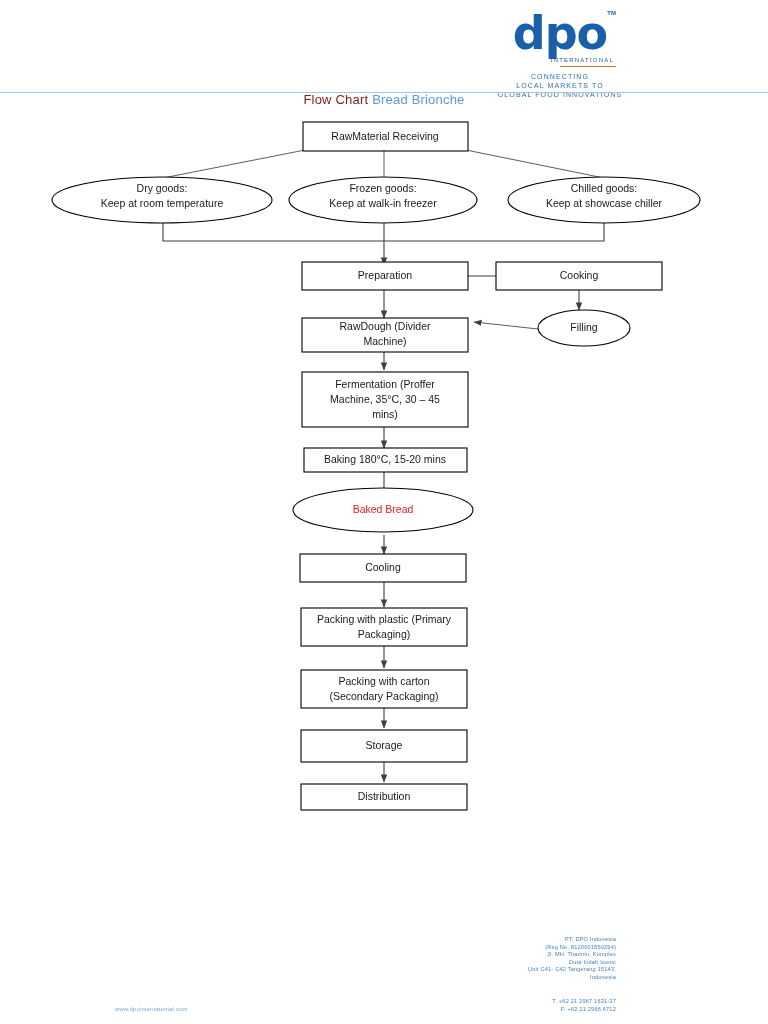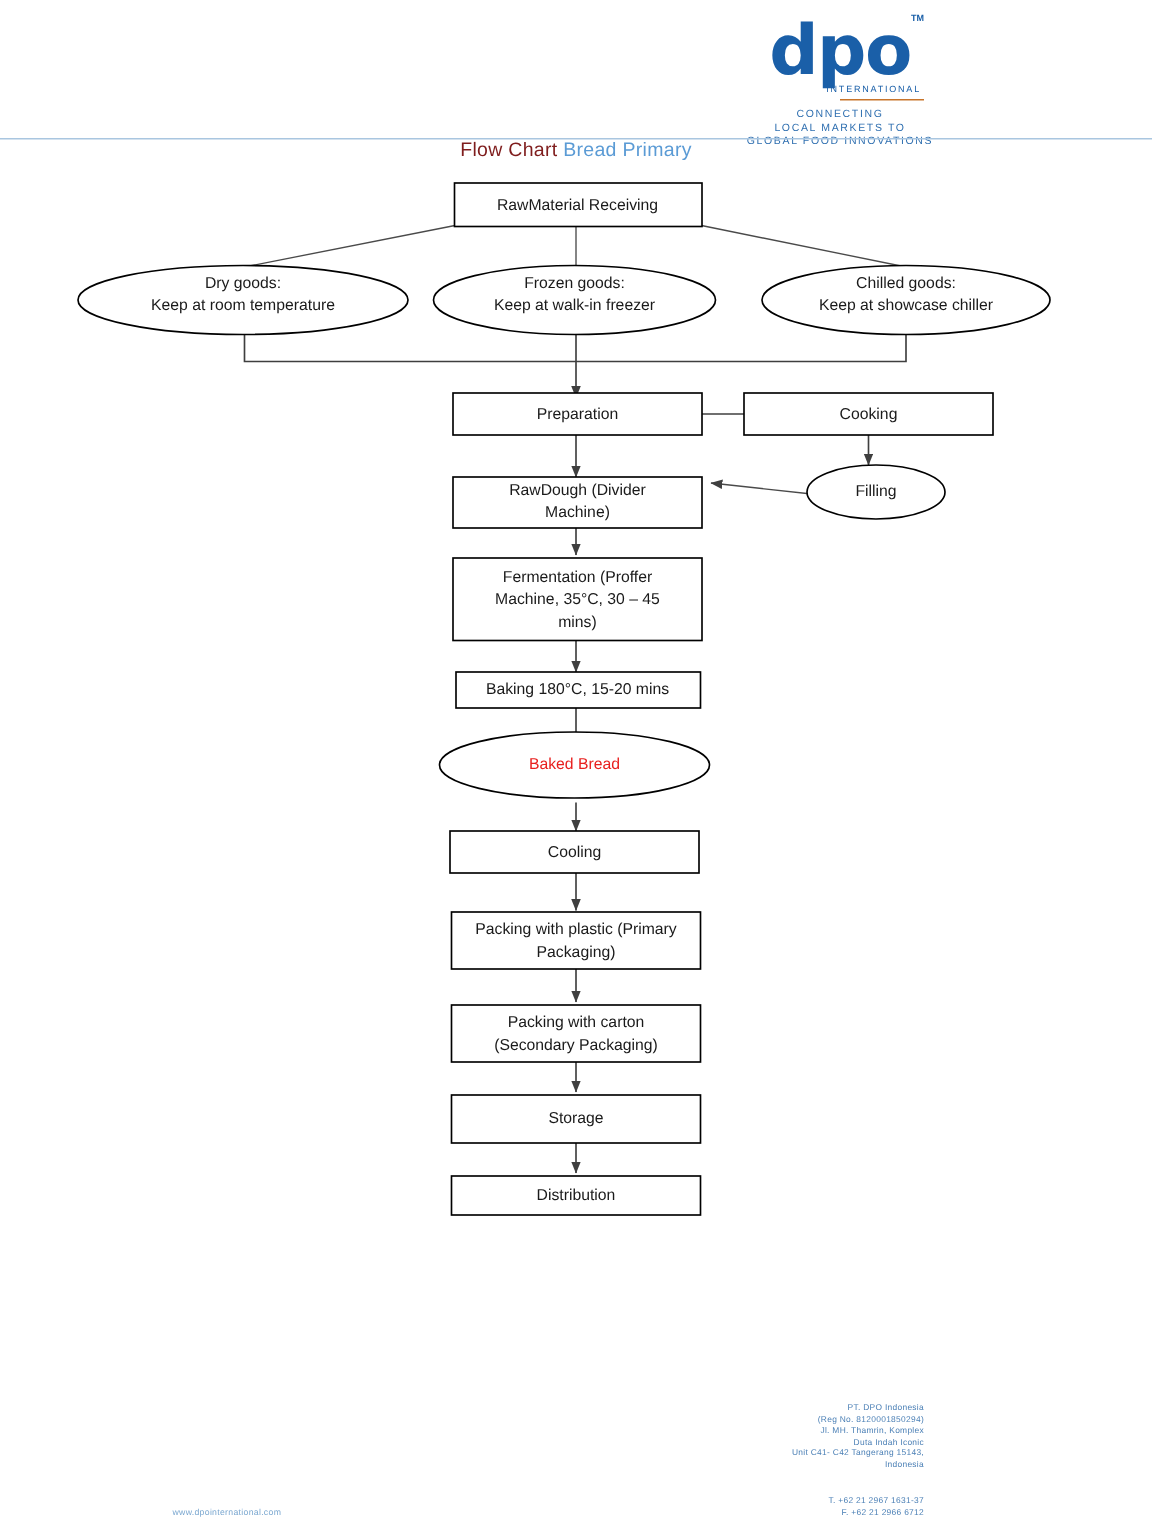--- a/index.html
+++ b/index.html
@@ -172,21 +172,21 @@
   <div id="logo-tagline">
     <div>CONNECTING</div>
     <div>LOCAL MARKETS TO</div>
     <div>GLOBAL FOOD INNOVATIONS</div>
   </div>
 </div>
 
 <div id="header-rule"></div>
 
 <div id="chart-title">
-  <span class="title-main">Flow Chart </span><span class="title-sub">Bread Primary</span>
+  <span class="title-main">Flow Chart </span><span class="title-sub">Bread Brionche</span>
 </div>
 
 <svg id="flowchart-canvas" width="768" height="800" viewBox="0 0 768 800">
   <defs>
     <marker id="arrow" markerWidth="9" markerHeight="9" refX="7.6" refY="3.2" orient="auto" markerUnits="userSpaceOnUse">
       <path d="M0,0 L8,3.2 L0,6.4 z" fill="#3f3f3f"></path>
     </marker>
   </defs>
 
   <g>

